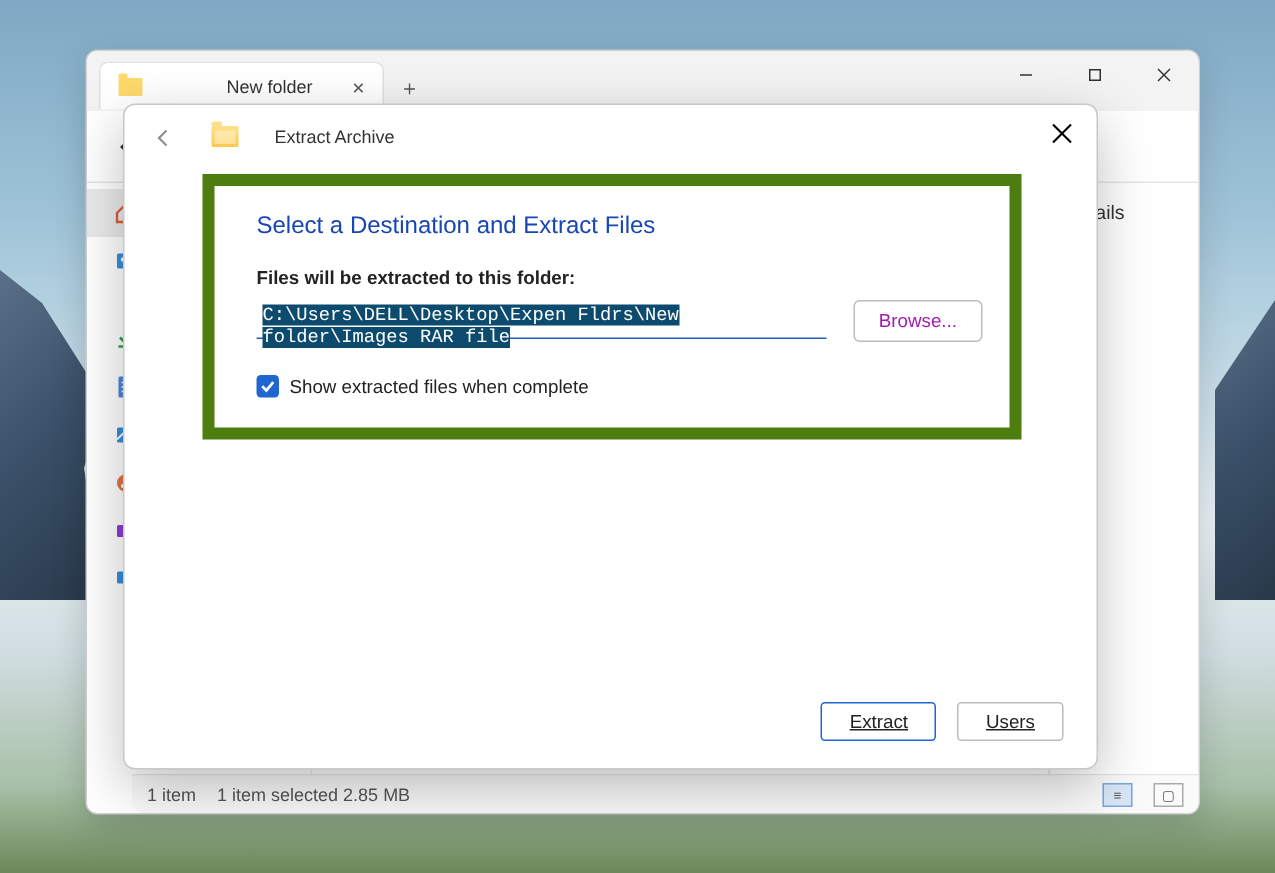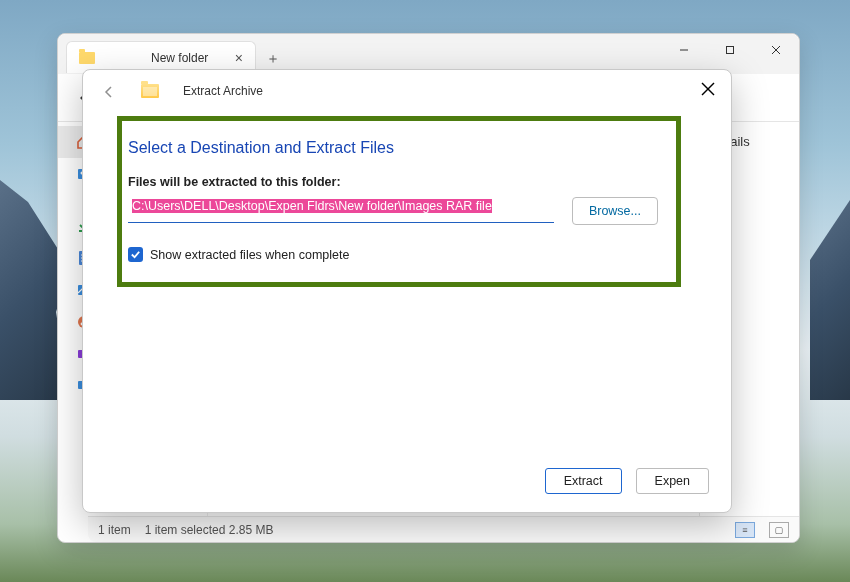--- a/index.html
+++ b/index.html
@@ -40,33 +40,33 @@
 
   .dialog { position: absolute; left: 82px; top: 69px; width: 650px; height: 444px; background: #fff; border-radius: 8px; border: 1px solid #c8c8c8; box-shadow: 0 12px 36px rgba(0,0,0,0.25); display: flex; flex-direction: column; z-index: 10; }
   .dialog-close { position: absolute; right: 14px; top: 12px; width: 16px; height: 16px; cursor: pointer; }
   .dialog-close svg { width: 14px; height: 14px; }
   .dialog-header { display: flex; align-items: flex-start; gap: 24px; padding: 14px 18px 8px 18px; }
   .back-arrow { width: 16px; height: 16px; color: #606060; cursor: pointer; }
   .dialog-folder-icon { width: 18px; height: 14px; background: linear-gradient(#ffe08a, #ffc94a); border-radius: 1px; position: relative; }
   .dialog-folder-icon::before { content: ""; position: absolute; top: -3px; left: 0; width: 7px; height: 3px; background: #ffe08a; border-radius: 1px 1px 0 0; }
   .dialog-folder-icon::after { content: ""; position: absolute; top: 3px; left: 2px; width: 14px; height: 9px; background: #fff8e0; opacity: 0.5; }
   .dialog-title { font-size: 12px; color: #333; }
-  .red-box { border: 5px solid #4d7c0f; margin: 8px 50px 0 34px; padding: 18px 18px 20px 6px; }
+  .red-box { border: 8px solid #4d7c0f; margin: 8px 50px 0 52px; padding: 18px 18px 20px 28px; }
   .wizard-title { color: #1846b4; font-size: 16px; font-weight: 400; margin-bottom: 18px; }
   .label { font-size: 12.5px; color: #222; margin-bottom: 8px; font-weight: bold; }
   .path-row { display: flex; align-items: center; gap: 18px; margin-bottom: 22px; }
   .path-input { flex: 1; height: 24px; border: none; border-bottom: 1.5px solid #2060c0; padding: 0 4px; font-size: 12.5px; background: #fff; outline: none; }
-  .path-input-selected { background: #ec4899; color: #fff; }
-  .browse-btn { height: 28px; padding: 0 16px; font-size: 12.5px; color: #0369a1; background: #fff; border: 1px solid #bcbcbc; border-radius: 4px; cursor: pointer; }
+  .path-input-selected { background: #0c4a6e; color: #fff; font-family: Liberation Mono, monospace; }
+  .browse-btn { height: 28px; padding: 0 16px; font-size: 12.5px; color: #a21caf; background: #fff; border: 1px solid #bcbcbc; border-radius: 4px; cursor: pointer; }
   .checkbox-row { display: flex; align-items: center; gap: 7px; font-size: 12.5px; color: #222; }
   .checkbox { width: 15px; height: 15px; border-radius: 3px; background: #1e66d0; display: flex; align-items: center; justify-content: center; cursor: pointer; }
   .checkbox svg { width: 11px; height: 11px; }
   .dialog-spacer { flex: 1; }
   .dialog-buttons { display: flex; justify-content: flex-end; gap: 14px; padding: 12px 22px 18px 0; }
-  .dlg-btn { height: 26px; padding: 0 18px; font-size: 12.5px; background: #fff; border: 1px solid #bcbcbc; border-radius: 3px; cursor: pointer; color: #222; }
+  .dlg-btn { height: 26px; padding: 0 18px; font-size: 12.5px; background: #fff; border: 1px solid #bcbcbc; border-radius: 3px; cursor: pointer; color: #222; text-decoration: underline; }
   .dlg-btn.primary { border-color: #1e66d0; }
 </style>
 </head>
 <body>
 
 <div class="mountains"></div>
 <div class="mountains right"></div>
 
 <div class="explorer-window">
   <div class="explorer-titlebar">
@@ -245,15 +245,15 @@
           </svg>
       </span>
       <span>Show extracted files when complete</span>
     </div>
   </div>
 
   <div class="dialog-spacer"></div>
 
   <div class="dialog-buttons">
     <button class="dlg-btn primary">Extract</button>
-    <button class="dlg-btn">Expen</button>
+    <button class="dlg-btn">Users</button>
   </div>
 </div>
 
 </body></html>

